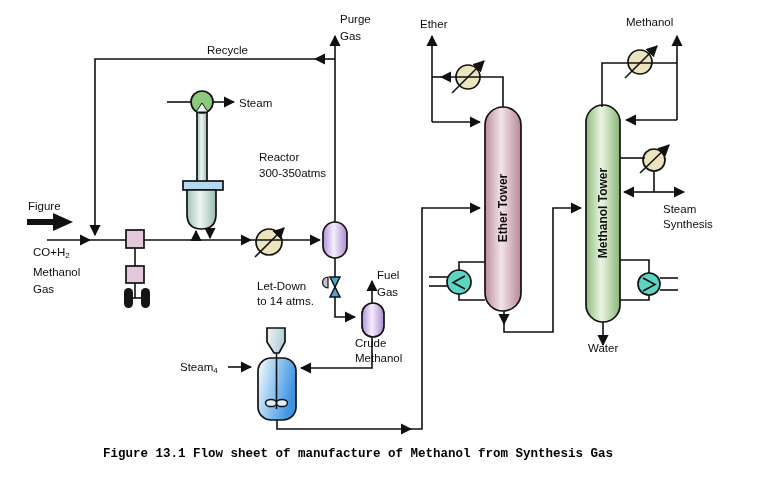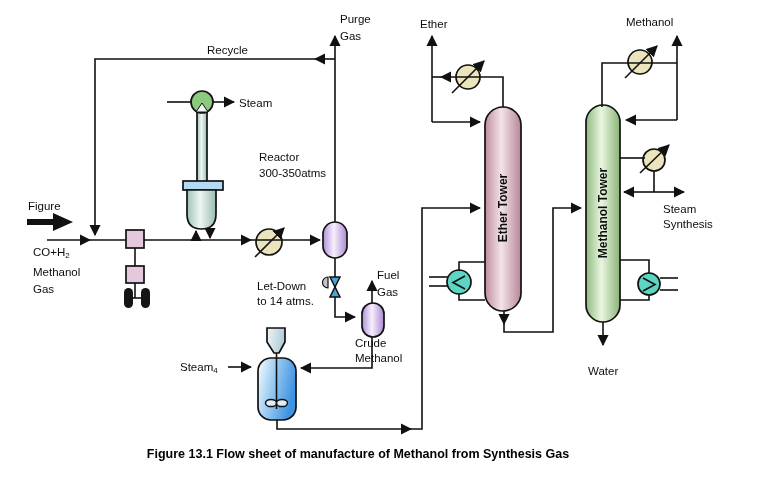--- a/index.html
+++ b/index.html
@@ -5,21 +5,21 @@
   html,body{margin:0;padding:0;background:#ffffff;}
   #stage{position:relative;width:775px;height:484px;background:#ffffff;overflow:hidden;
          font-family:"Liberation Sans",sans-serif;}
   #stage svg{position:absolute;left:0;top:0;}
   .lbl{position:absolute;font-weight:normal;font-size:11.5px;line-height:16px;color:#0d0d0d;white-space:nowrap;}
   .lbl div{white-space:nowrap;}
   sub{font-size:8px;vertical-align:-2px;}
   .vlabel{position:absolute;width:140px;text-align:center;font-weight:bold;font-size:12px;
           color:#0d0d0d;transform:rotate(-90deg);white-space:nowrap;}
   .caption{position:absolute;left:0;top:447px;width:716px;text-align:center;
-           font-family:Liberation Sans, sans-serif;font-weight:bold;font-size:12.5px;color:#000;}
+           font-family:Liberation Mono, monospace;font-weight:bold;font-size:12.5px;color:#000;}
 </style>
 </head>
 <body>
 
 <div id="stage">
 
 <svg width="775" height="484" viewBox="0 0 775 484">
   <defs>
     <marker id="arr" viewBox="0 0 10 10" refX="9" refY="5" markerWidth="7.2" markerHeight="7.2" orient="auto-start-reverse">
       <path d="M0,0 L10,5 L0,10 Z" fill="#111"></path>
@@ -187,21 +187,21 @@
 
 <div class="lbl" style="left:420px;top:16px;">Ether</div>
 
 <div class="lbl" style="left:626px;top:14px;">Methanol</div>
 
 <div class="lbl" style="left:663px;top:202px;line-height:15px;">
   <div>Steam</div>
   <div>Synthesis</div>
 </div>
 
-<div class="lbl" style="left:588px;top:363px;">Water</div>
+<div class="lbl" style="left:588px;top:340px;">Water</div>
 
 <div class="vlabel" style="left:433px;top:201px;">Ether Tower</div>
 
 <div class="vlabel" style="left:533px;top:206px;">Methanol Tower</div>
 
 <div class="caption">Figure 13.1 Flow sheet of manufacture of Methanol from Synthesis Gas</div>
 
 </div>
 
 </body></html>

